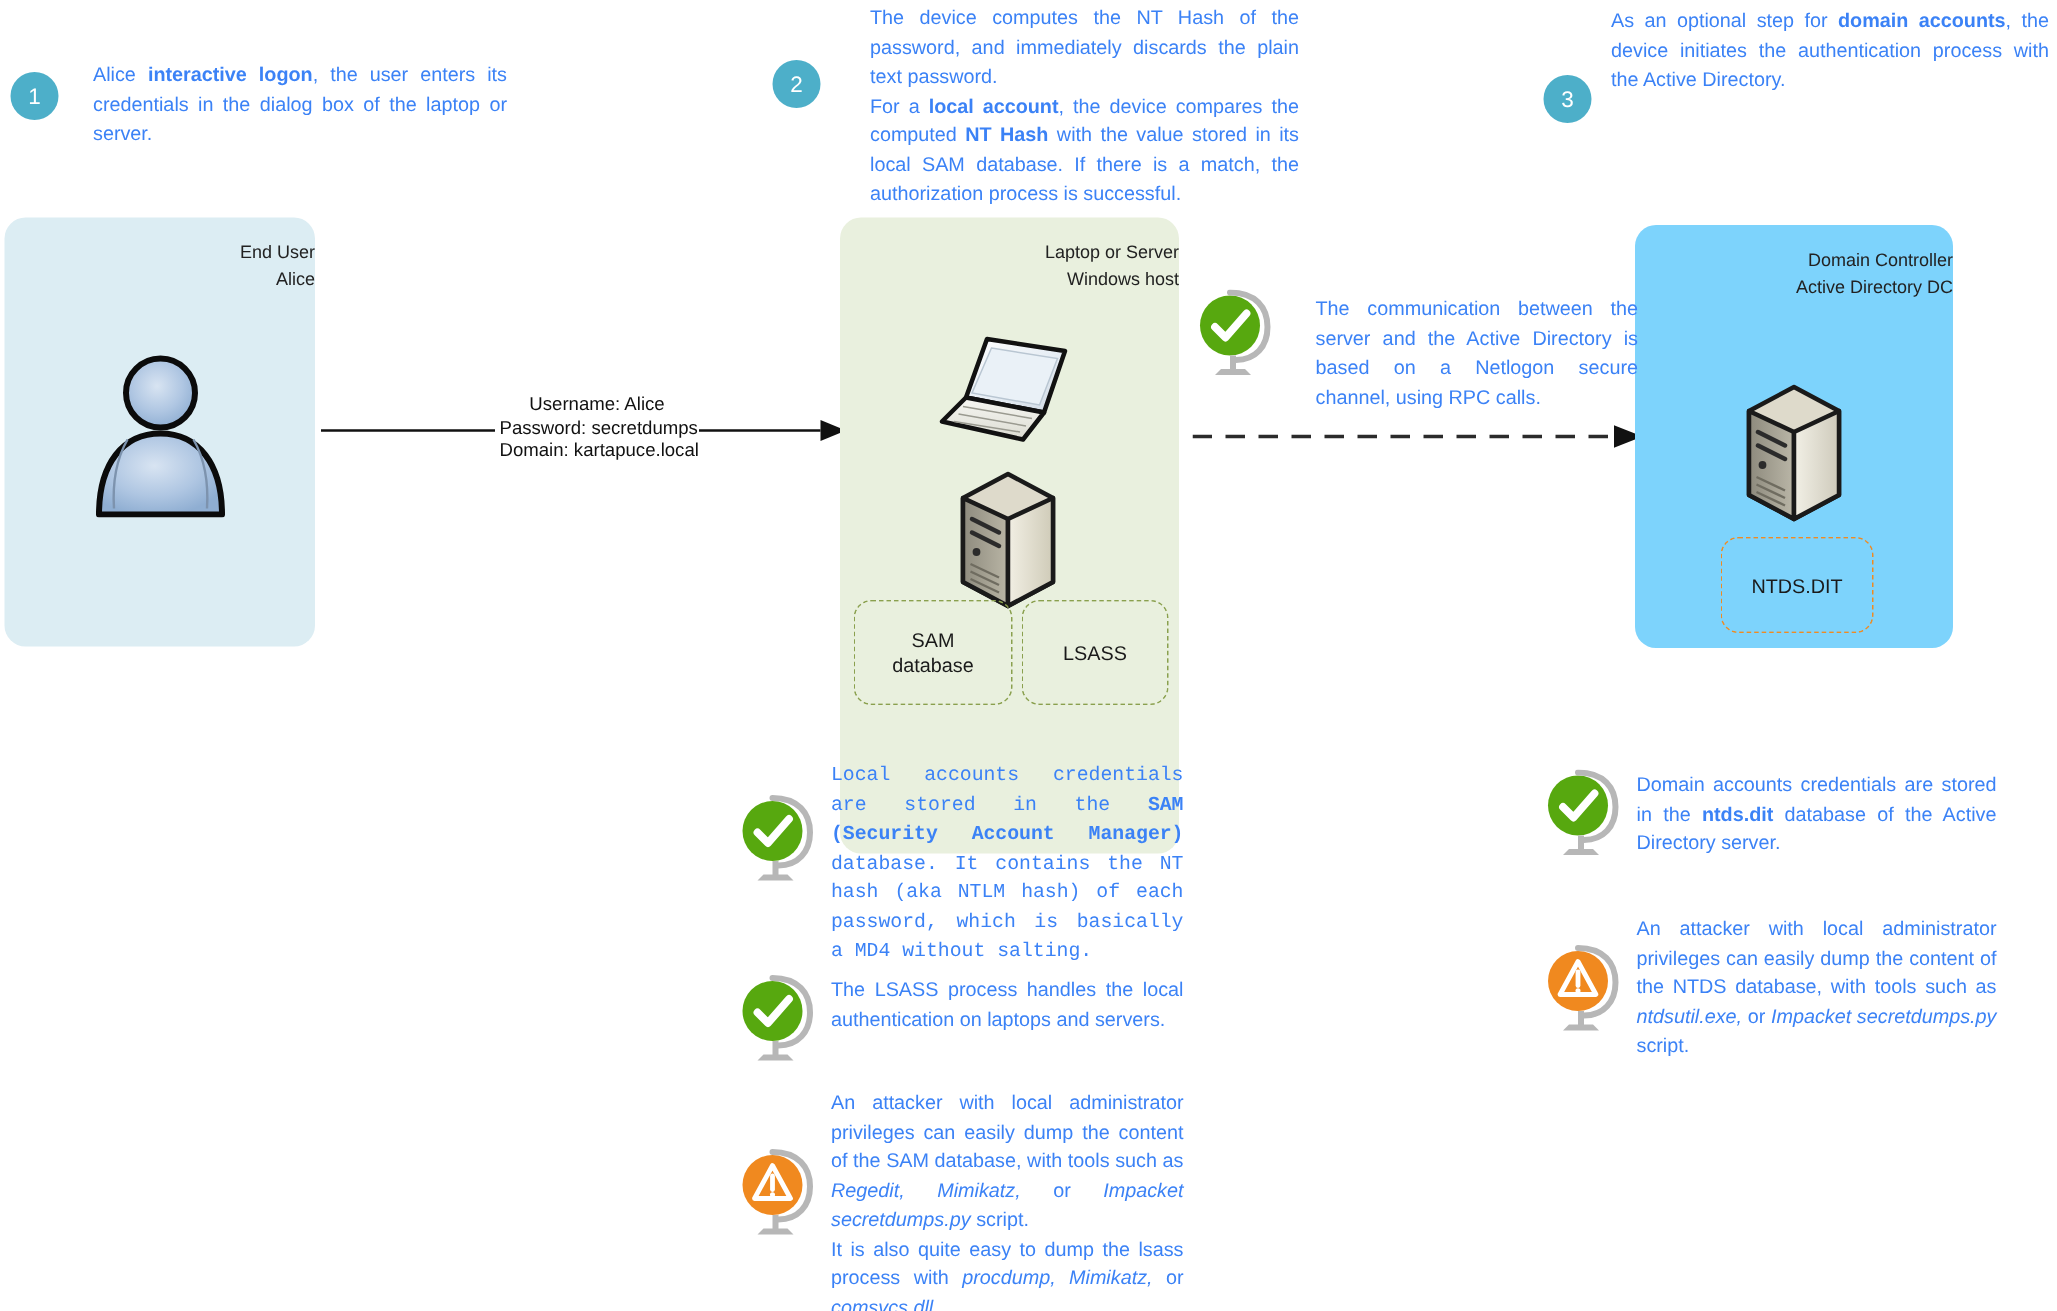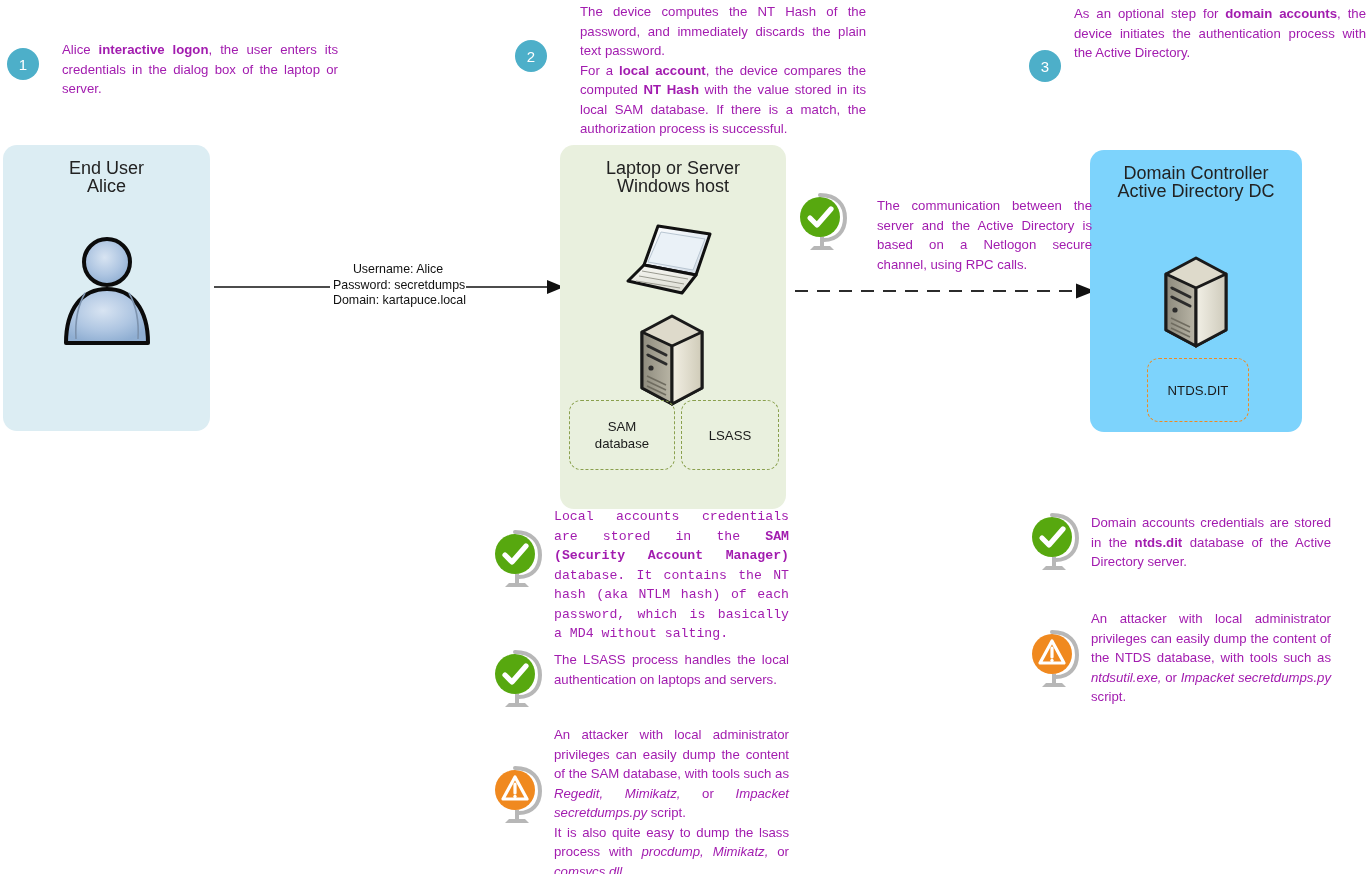--- a/index.html
+++ b/index.html
@@ -13,33 +13,33 @@
   
   .step-circle{
     width:32px;height:32px;border-radius:50%;
     background:#4DAFC9;color:#ffffff;
     display:flex;align-items:center;justify-content:center;
     font-size:15px;line-height:1;
   }
 
   
   .txt{
-    font-size:13.2px;line-height:19.5px;color:#a21caf;
+    font-size:13.2px;line-height:19.5px;color:#3b82f6;
     text-align:justify;
   }
   .txt b{font-weight:bold;}
   .txt i{font-style:italic;}
 
   
   .zone{
     border-radius:14px;
   }
   .zone-title{
     position:absolute;left:0;right:0;top:14px;
-    text-align:center;font-size:18px;line-height:18px;color:#222;
+    text-align:right;font-size:12px;line-height:18px;color:#222;
   }
   .zone-blue{background:#DCEDF3;}
   .zone-green{background:#E9F0DE;}
   .zone-orange{background:#7dd3fc;}
 
   
   .dashed-box{
     position:absolute;border-radius:12px;
     display:flex;align-items:center;justify-content:center;
     text-align:center;font-size:13.2px;line-height:17px;color:#1a1a1a;
@@ -103,21 +103,21 @@
     <line x1="0" y1="11" x2="333" y2="11" stroke="#111" stroke-width="1.6"></line>
     <polygon points="333,4 350,11 333,18" fill="#111"></polygon>
   </svg>
 </div>
 <div class="arrow-label" style="left:330px;top:262px;width:130px;">
   <div>Username: Alice</div>
   <div>Password: secretdumps</div>
   <div>Domain: kartapuce.local</div>
 </div>
 
-<div class="abs zone zone-green" style="left:560px;top:145px;width:226px;height:364px;">
+<div class="abs zone zone-green" style="left:560px;top:145px;width:226px;height:424px;">
   <div class="zone-title">
     <div>Laptop or Server</div>
     <div>Windows host</div>
   </div>
 
   <div class="abs" style="left:62px;top:76px;">
     <svg width="96" height="78" viewBox="0 0 96 78">
       <defs>
         <linearGradient id="gScr" x1="0" y1="0" x2="1" y2="1">
           <stop offset="0%" stop-color="#ffffff"></stop>

